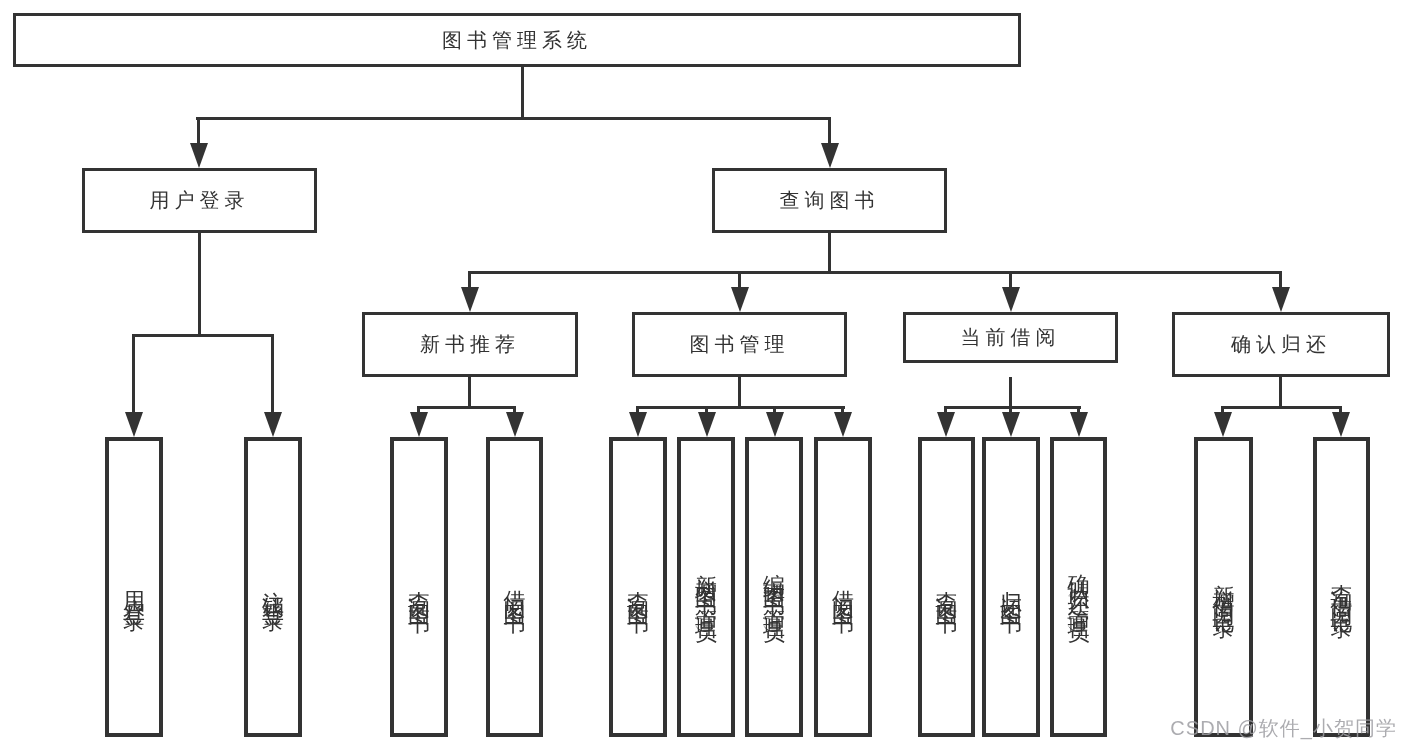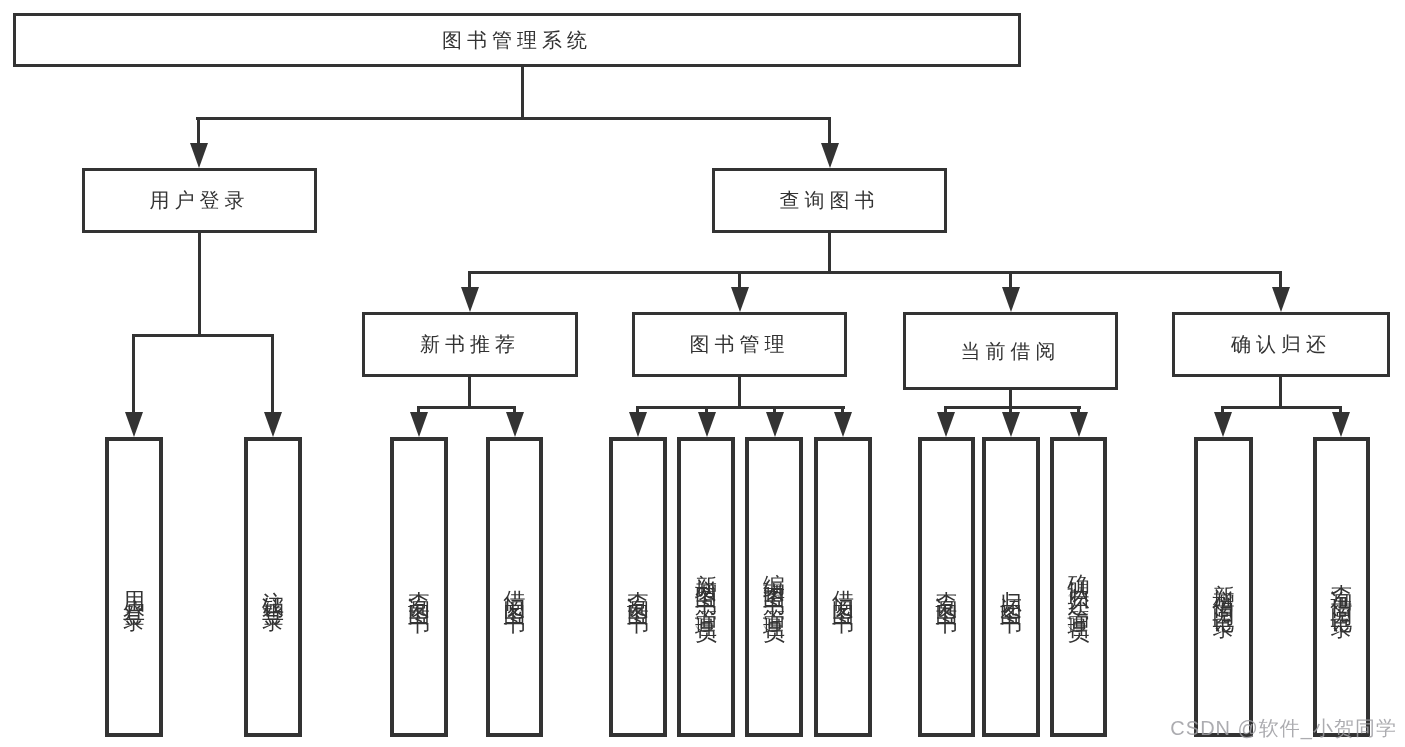--- a/index.html
+++ b/index.html
@@ -62,21 +62,21 @@
 </div>
 
 <div class="box h" style="left:362px;top:312px;width:216px;height:65px">
   <span>新书推荐</span>
 </div>
 
 <div class="box h" style="left:632px;top:312px;width:215px;height:65px">
   <span>图书管理</span>
 </div>
 
-<div class="box h" style="left:903px;top:312px;width:215px;height:78px">
+<div class="box h" style="left:903px;top:312px;width:215px;height:51px">
   <span>当前借阅</span>
 </div>
 
 <div class="box h" style="left:1172px;top:312px;width:218px;height:65px">
   <span>确认归还</span>
 </div>
 
 <div class="box v" style="left:105px;top:437px;width:58px;height:300px">
   <span>用户登录</span>
 </div>

